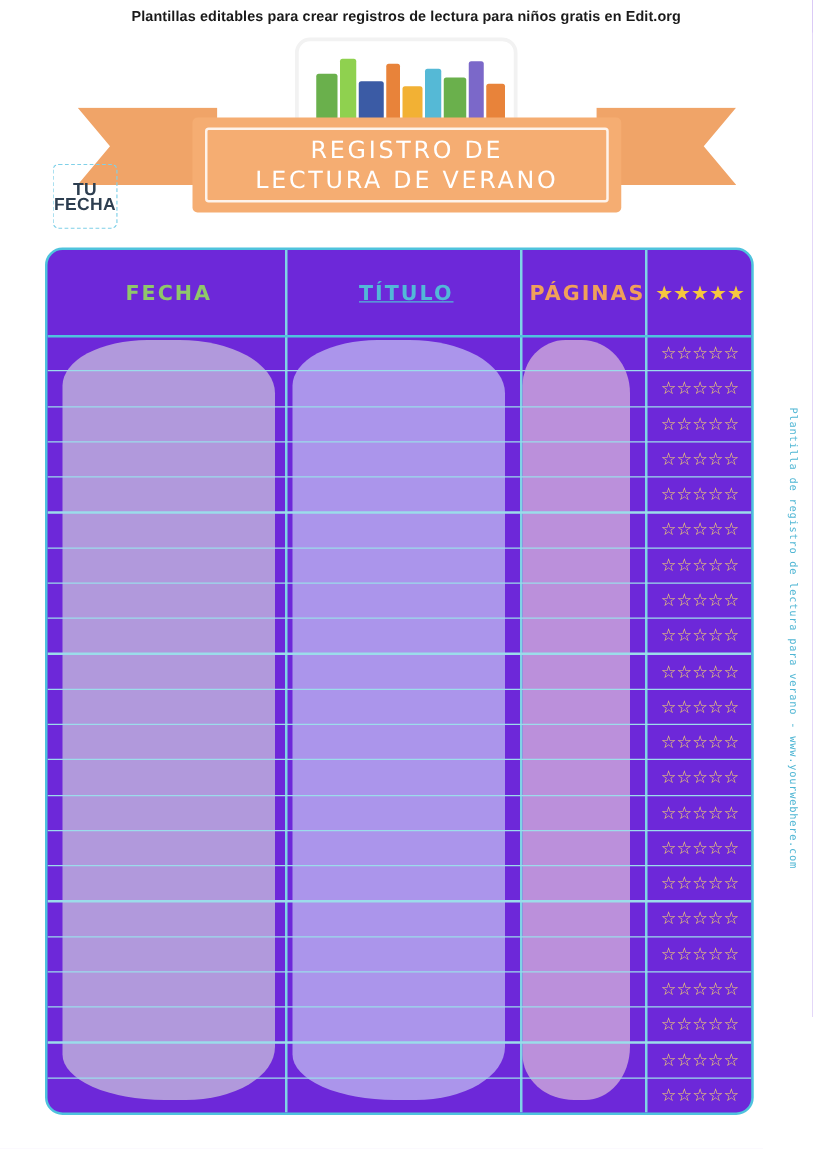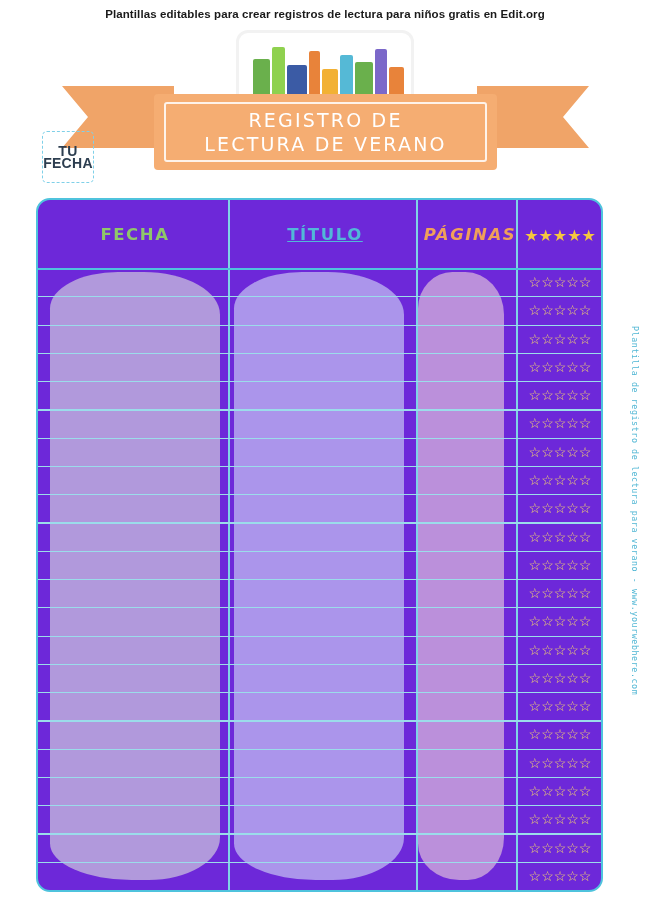--- a/index.html
+++ b/index.html
@@ -193,21 +193,21 @@
     line-height: 30px;
     text-align: center;
     font-size: 16.5px;
     letter-spacing: 1.6px;
     font-family: "DejaVu Sans", sans-serif;
     font-weight: bold;
     text-transform: uppercase;
   }
   .h-fecha   { left: 2px;   width: 190px; color: #8fc76a; }
   .h-titulo  { left: 192px; width: 190px; color: #52b8d8; text-decoration: underline; }
-  .h-paginas { left: 382px; width: 100px; color: #f0a05a; font-style: italic; }
+  .h-paginas { left: 382px; width: 100px; color: #f0a05a; }
 
   .h-stars {
     position: absolute;
     left: 482px;
     top: 20px;
     width: 80px;
     height: 30px;
     display: flex;
     align-items: center;
     justify-content: center;

